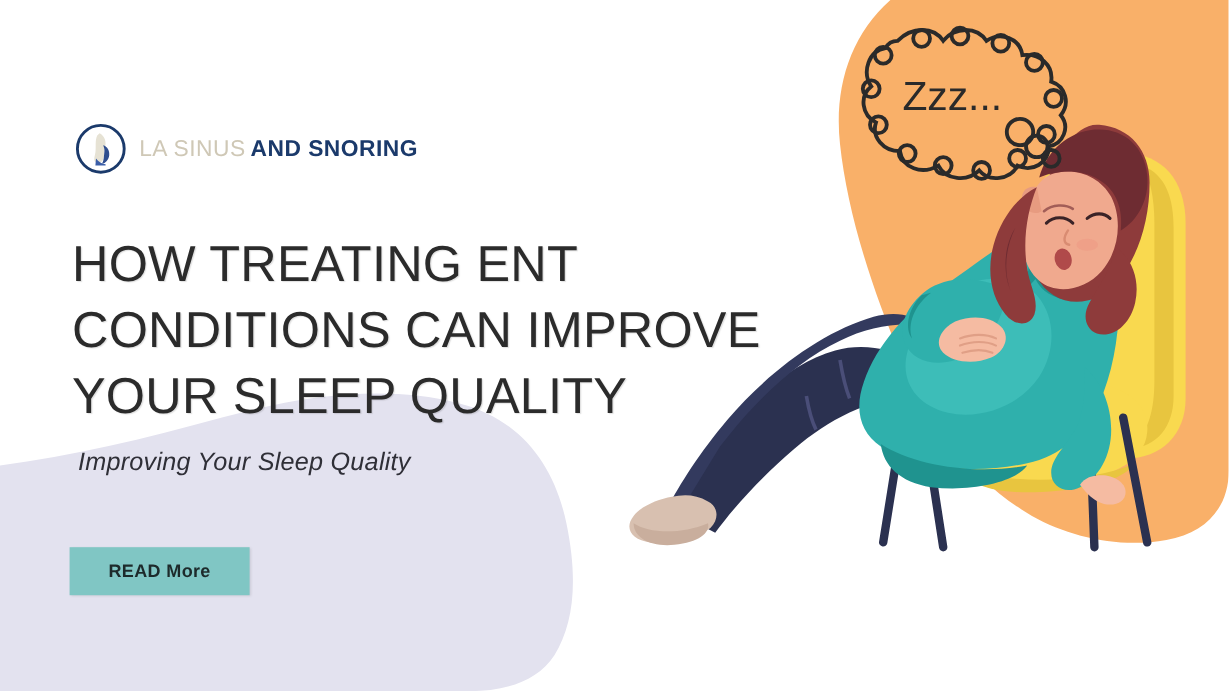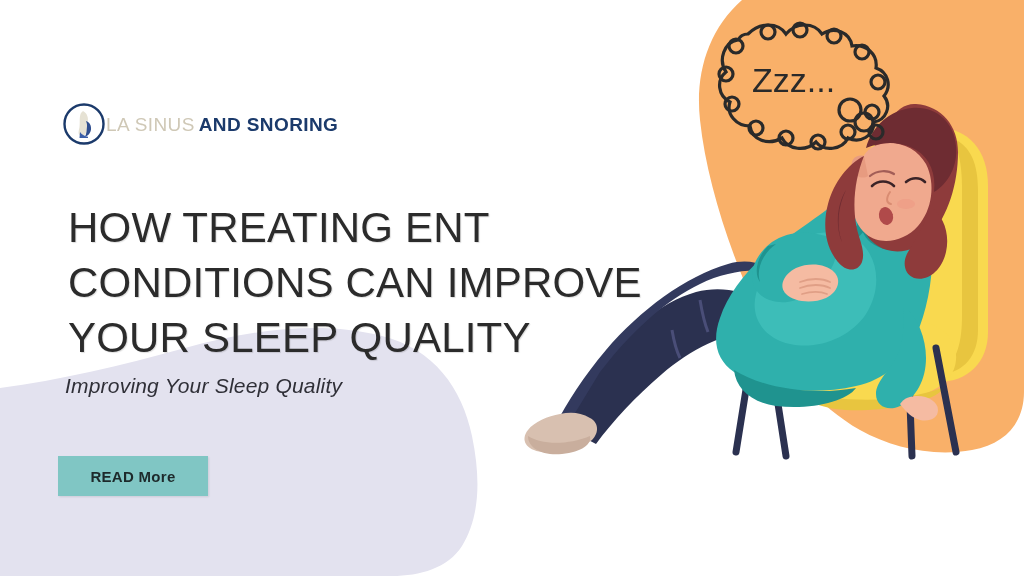--- a/index.html
+++ b/index.html
@@ -24,20 +24,21 @@
     height: 576px;
   }
 
   
   .logo-row {
     position: absolute;
     left: 62px;
     top: 102px;
     display: flex;
     align-items: center;
+    gap: 10px;
   }
   .logo-mark {
     width: 44px;
     height: 44px;
     flex: 0 0 auto;
   }
   .logo-text {
     font-size: 19px;
     letter-spacing: 0.4px;
     white-space: nowrap;
@@ -52,21 +53,21 @@
     font-weight: 700;
     margin-left: 4px;
   }
 
   
   .headline {
     position: absolute;
     left: 56px;
     top: 188px;
     width: 610px;
-    margin: 12px;
+    margin: 4px;
     font-size: 42px;
     line-height: 1.31;
     font-weight: 400;
     color: #2b2b2b;
     letter-spacing: 0.2px;
     text-shadow: 1px 1px 1px rgba(0,0,0,0.13);
   }
 
   
   .subtitle {

